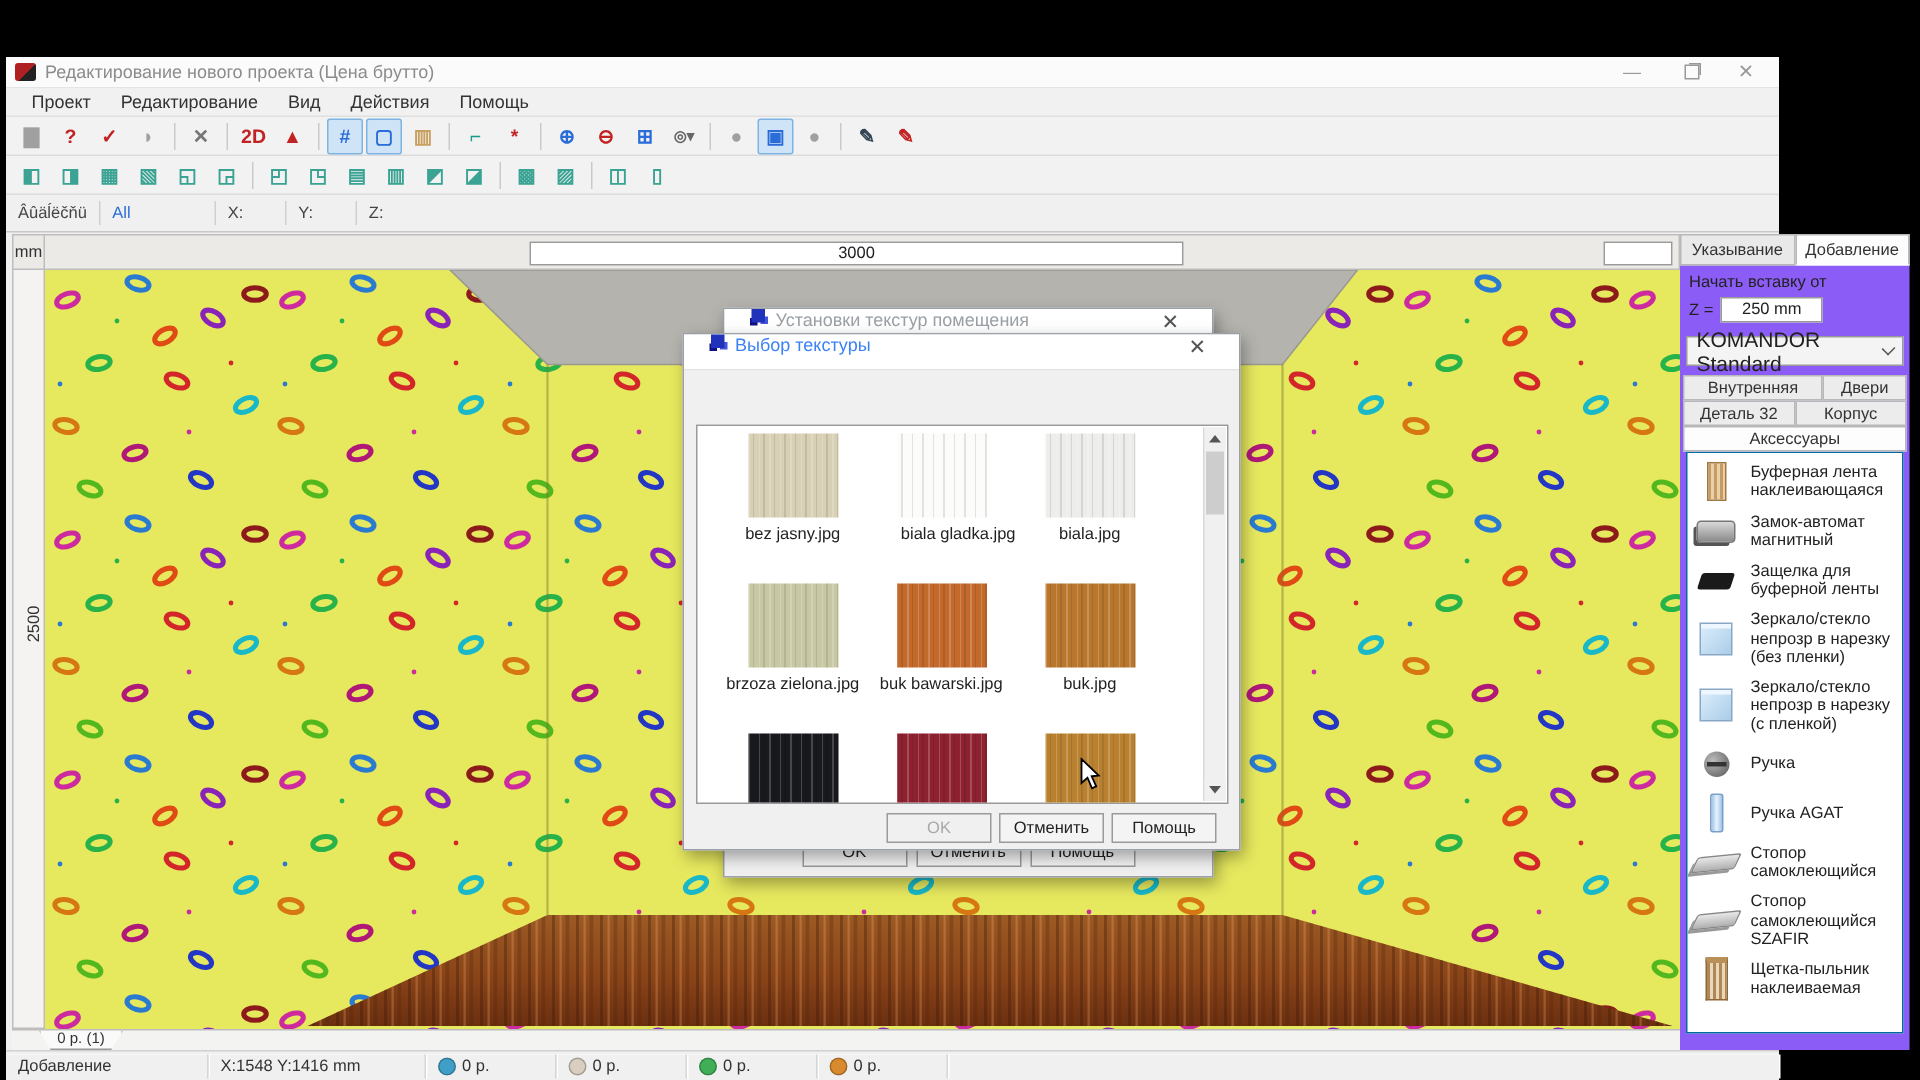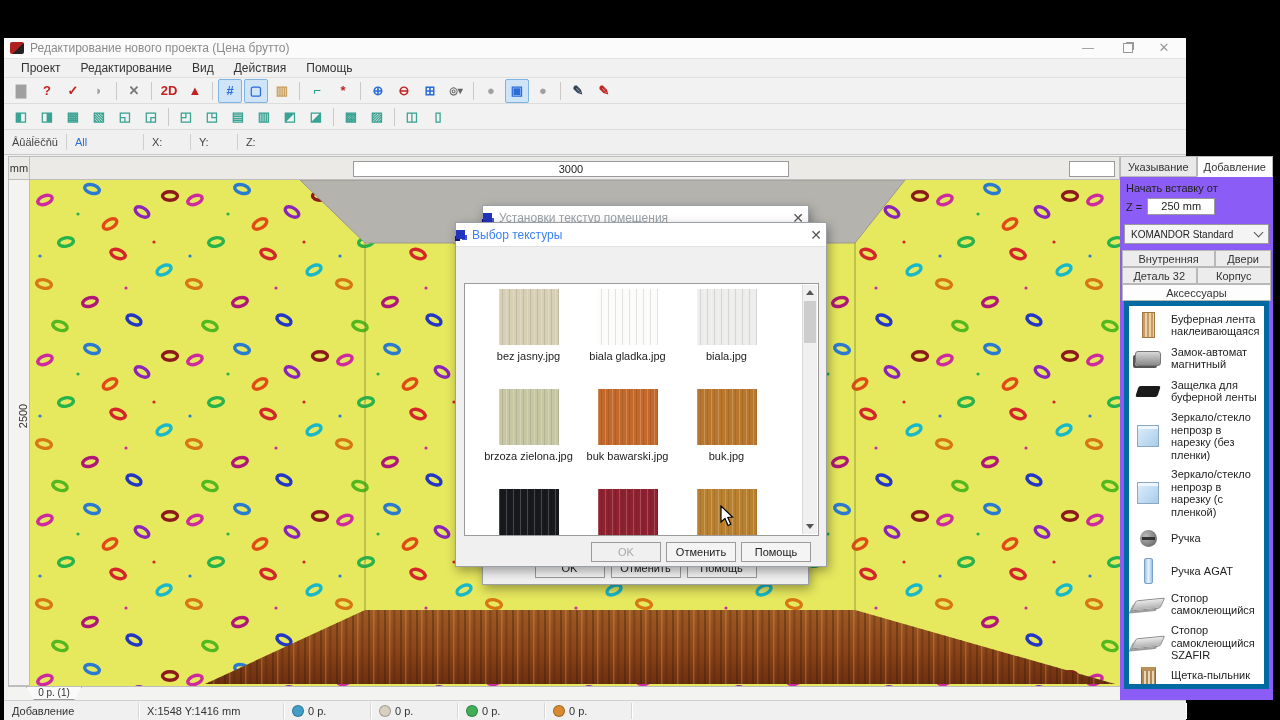--- a/index.html
+++ b/index.html
@@ -45,46 +45,46 @@
              font-size:10px;text-align:center;line-height:12px;color:#333;box-sizing:border-box;}
   
   #right-panel{left:1116px;top:118px;width:153px;height:544px;background:#8b5cf6;}
   .rp-tabs{display:flex;height:21px;}
   .rp-tab{flex:1;font-size:11px;text-align:center;line-height:20px;border:1px solid #b8b8b8;background:#e9e9e9;color:#333;box-sizing:border-box;}
   .rp-tab.active{background:#fdfdfd;border-bottom-color:#fdfdfd;}
   #insert-group{padding:5px 6px 4px 6px;font-size:11px;color:#222;}
   #z-row{margin-top:4px;display:flex;align-items:center;gap:5px;}
   #z-input{width:66px;height:15px;background:#fff;border:1px solid #9a9a9a;font-size:11px;text-align:center;line-height:15px;}
   .dropdown{margin:5px 4px 0 4px;height:20px;background:#f4f4f4;border:1px solid #9a9a9a;display:flex;align-items:center;
-            justify-content:space-between;padding:0 6px;font-size:10px;box-sizing:border-box;}
+            justify-content:space-between;padding:0 6px;font-size:14px;box-sizing:border-box;}
   .chev{width:6px;height:6px;border-right:1.4px solid #555;border-bottom:1.4px solid #555;transform:rotate(45deg);margin-top:-3px;}
   .cat-row{display:flex;margin:0 2px;}
   .cat-tab{flex:1;font-size:11px;text-align:center;line-height:16px;height:17px;border:1px solid #b8b8b8;background:#ececec;color:#333;box-sizing:border-box;}
   .cat-tab.active{background:#fdfdfd;}
-  #acc-list{margin:0 4px;height:388px;background:#fff;border:5px solid #0369a1;overflow:hidden;padding:6px 4px;box-sizing:border-box;}
+  #acc-list{margin:0 4px;height:388px;background:#fff;border:1px solid #0369a1;overflow:hidden;padding:6px 4px;box-sizing:border-box;}
   .acc-item{display:flex;align-items:center;gap:8px;margin-bottom:7px;}
   .acc-ic{width:30px;min-width:30px;height:26px;display:flex;align-items:center;justify-content:center;}
   .acc-label{font-size:11px;line-height:12.5px;color:#222;}
   .ic-tape{width:11px;height:24px;background:repeating-linear-gradient(90deg,#c89a66 0 2px,#e8d0a8 2px 4px);border:1px solid #a07840;}
   .ic-lock{width:24px;height:13px;background:linear-gradient(#d8d8d8,#8a8a8a);border-radius:3px;border:1px solid #777;box-shadow:-3px 3px 0 -1px #555;}
   .ic-latch{width:22px;height:11px;background:#1a1a1a;transform:skewX(-18deg);border-radius:2px;}
   .ic-glass{width:20px;height:20px;background:linear-gradient(135deg,#dceefc,#aacde8);border:1px solid #88a8c4;box-shadow:inset 0 3px 0 #eef7ff;}
   .ic-handle{width:17px;height:17px;border-radius:50%;background:radial-gradient(circle at 35% 35%,#bbb,#555);}
   .ic-handle:after{content:"";display:block;width:13px;height:3px;background:#333;margin:7px auto 0;}
   .ic-agat{width:7px;height:24px;background:linear-gradient(90deg,#9cc4e8,#e8f2fc 50%,#9cc4e8);border:1px solid #7aa0c8;border-radius:2px;}
   .ic-stop{width:26px;height:9px;background:linear-gradient(#e8e8e8,#b0b0b0);border:1px solid #888;transform:skewX(-30deg) rotate(-6deg);border-radius:2px;box-shadow:-2px 3px 0 -1px #999;}
   .ic-brush{width:13px;height:24px;background:repeating-linear-gradient(90deg,#b08858 0 2px,#e8d8b8 2px 4px);border:1px solid #906838;border-top:4px solid #b89058;}
   
   #statusbar{left:0;top:662px;width:100%;height:20px;background:#f0f0f0;border-top:1px solid #d0d0d0;
              display:flex;align-items:center;font-size:11px;color:#333;}
   #statusbar .seg{height:16px;line-height:16px;padding:0 8px;border-right:1px solid #d6d6d6;box-shadow:1px 0 0 #fff;display:flex;align-items:center;gap:4px;}
   .price-ic{width:12px;height:12px;border-radius:50%;border:1px solid rgba(0,0,0,.25);box-sizing:border-box;}
   
   .dlg{background:#f0f0f0;border:1px solid #9aa0a6;box-shadow:2px 4px 10px rgba(0,0,0,.35);}
-  .dlg-title{height:24px;background:#ffffff;display:flex;align-items:center;gap:7px;padding:0 0;border-bottom:1px solid #e2e2e2;box-sizing:border-box;}
+  .dlg-title{height:24px;background:#ffffff;display:flex;gap:7px;padding:0 18px;border-bottom:1px solid #e2e2e2;box-sizing:border-box;}
   .dlg-title .dlg-ic{width:9px;height:9px;background:#2233bb;box-shadow:4px 3px 0 -2px #4455dd,-3px 4px 0 -2px #111188;}
   .dlg-title .t{font-size:12px;color:#3b82f6;flex:1;}
   .dlg-title .t.inactive{color:#9aa0a6;}
   .dlg-x{font-size:14px;color:#555;padding:0 4px;}
   .btn{height:20px;background:#f4f4f4;border:1px solid #9a9a9a;font-size:11px;text-align:center;line-height:18px;color:#222;box-sizing:border-box;}
   .btn.disabled{color:#a8a8a8;background:#f0f0f0;}
   #dlg-back{left:482px;top:205px;width:325px;height:378px;z-index:40;}
   #dlg-back .btnrow{position:absolute;left:0;bottom:6px;width:100%;display:flex;justify-content:center;gap:6px;}
   #dlg-back .btn{width:70px;}
   #dlg-front{left:455px;top:222px;width:370px;height:343px;z-index:60;}
@@ -385,21 +385,21 @@
   <div class="dlg-title">
     <div class="dlg-ic"></div>
     <div class="t">Выбор текстуры</div>
     <div class="dlg-x">✕</div>
   </div>
   <div id="tex-list">
     <div class="tex-cell" style="left:14px;top:5px;">
       <div class="tex-thumb" style="background-color: rgb(215, 208, 181);"></div>
       <div class="tex-name">bez jasny.jpg</div>
     </div>
-    <div class="tex-cell" style="left:113px;top:5px;">
+    <div class="tex-cell" style="left:113px;top:5px;text-align:right;">
       <div class="tex-thumb" style="background-color: rgb(252, 252, 250);"></div>
       <div class="tex-name">biala gladka.jpg</div>
     </div>
     <div class="tex-cell" style="left:212px;top:5px;">
       <div class="tex-thumb" style="background-color: rgb(237, 237, 235);"></div>
       <div class="tex-name">biala.jpg</div>
     </div>
     <div class="tex-cell" style="left:14px;top:105px;">
       <div class="tex-thumb" style="background-color: rgb(200, 199, 164);"></div>
       <div class="tex-name">brzoza zielona.jpg</div>

